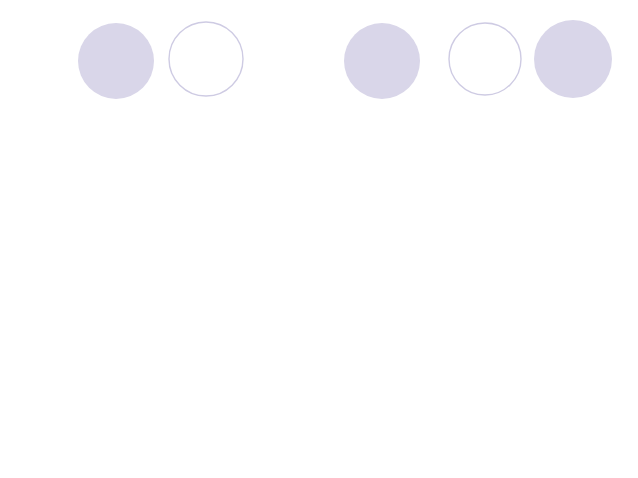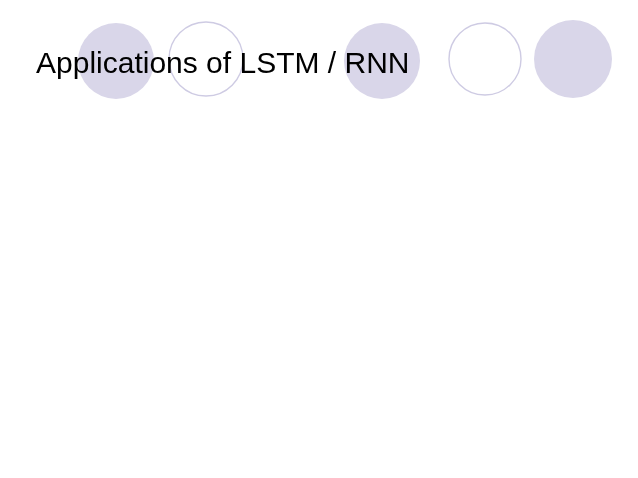--- a/index.html
+++ b/index.html
@@ -63,21 +63,18 @@
 <div class="slide">
 
   <svg class="deco-layer" width="638" height="478" viewBox="0 0 638 478" xmlns="http://www.w3.org/2000/svg">
     <circle cx="116" cy="61" r="38" fill="#d9d6e9"></circle>
     <circle cx="206" cy="59" r="37" fill="none" stroke="#cecbe3" stroke-width="1.4"></circle>
     <circle cx="382" cy="61" r="38" fill="#d9d6e9"></circle>
     <circle cx="485" cy="59" r="36" fill="none" stroke="#cecbe3" stroke-width="1.4"></circle>
     <circle cx="573" cy="59" r="39" fill="#d9d6e9"></circle>
   </svg>
 
-  <div class="title-block">
-    <span class="title-text">Applications of LSTM / RNN</span>
-  </div>
 
   <div class="body-block">
     <span class="body-text"></span>
   </div>
 
 </div>
 
 </body></html>

